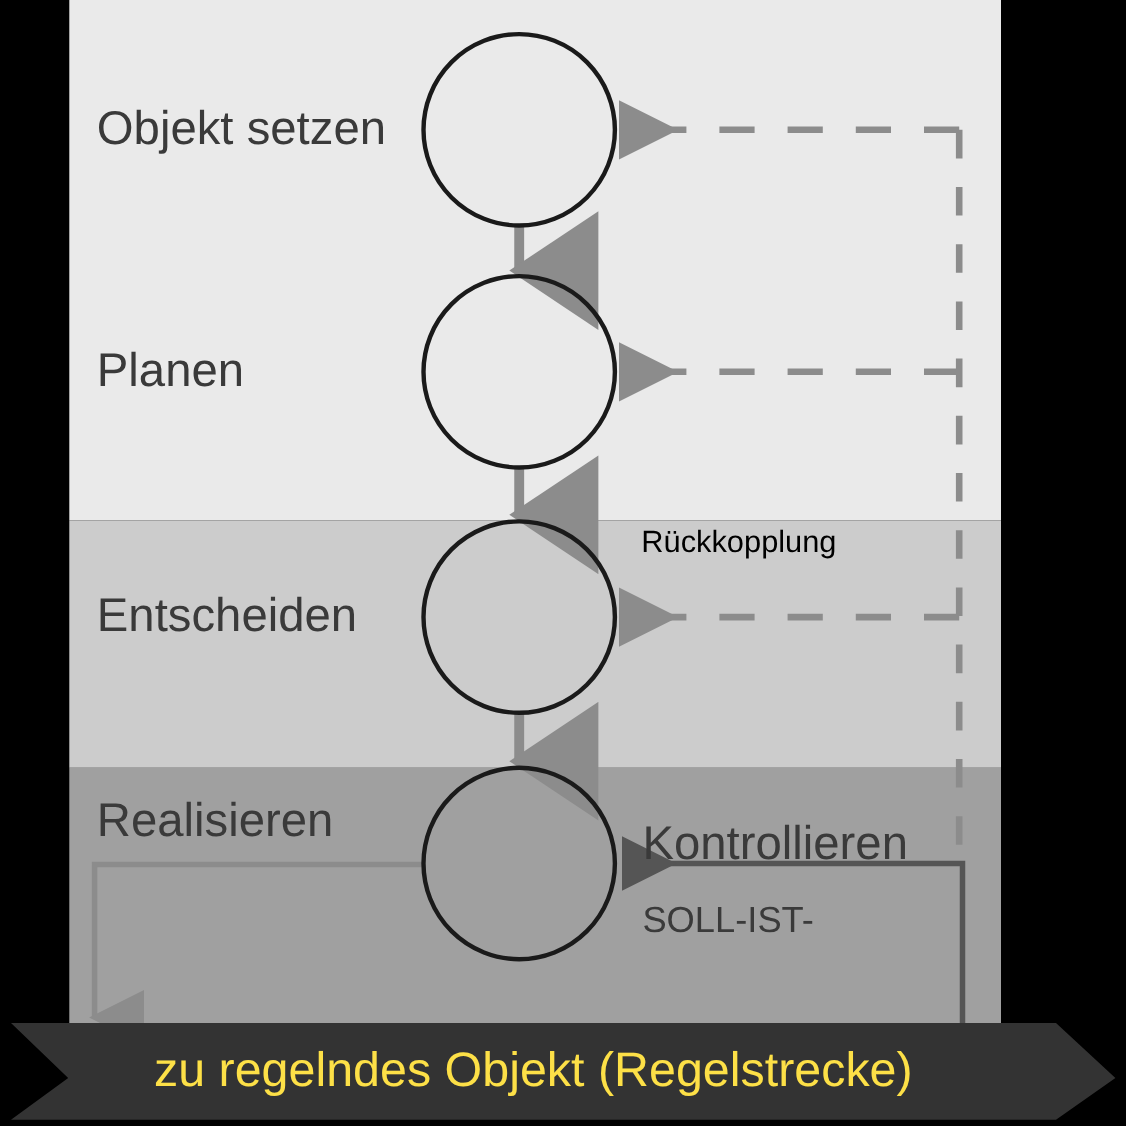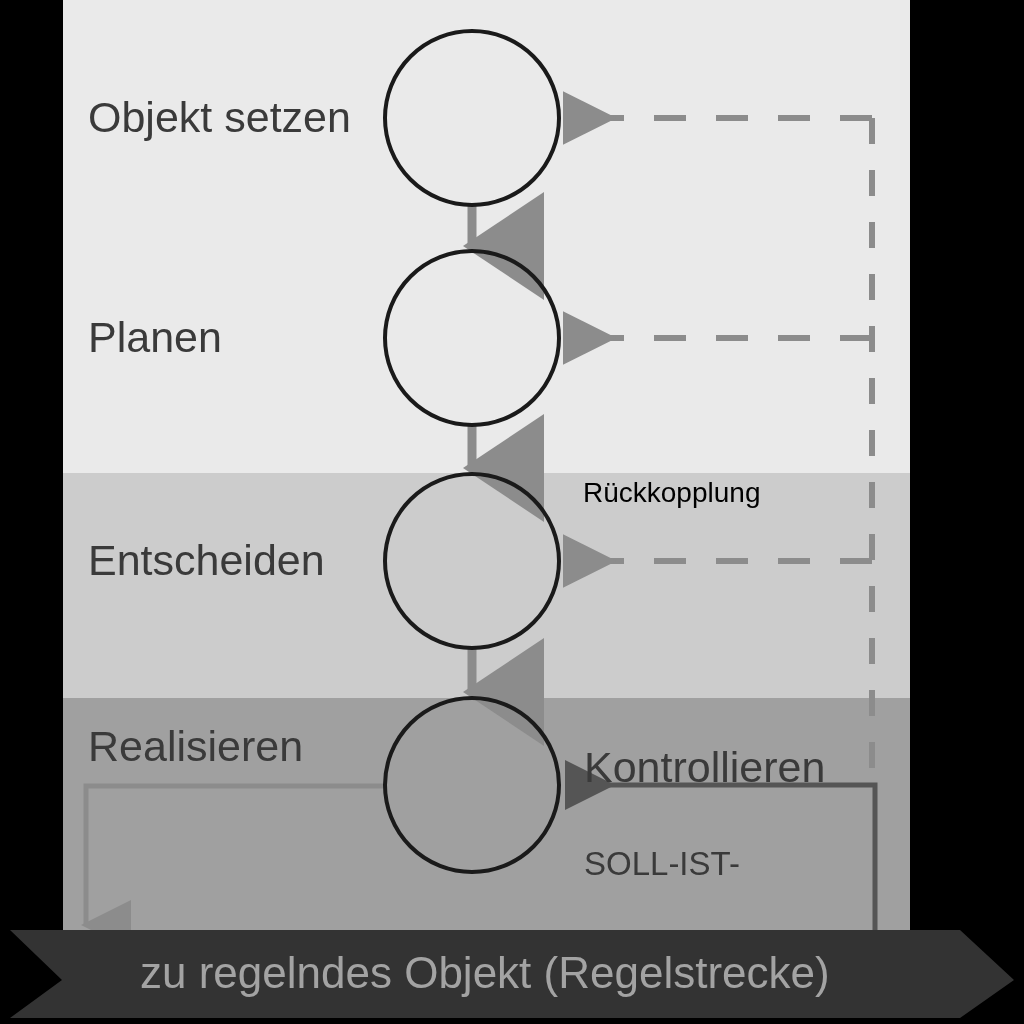--- a/index.html
+++ b/index.html
@@ -47,32 +47,32 @@
     color: #000000;
     font-size: 28px;
     line-height: 1.18;
     white-space: nowrap;
     font-weight: normal;
     font-family: "Liberation Sans", sans-serif;
     margin-top: 42px;
   }
   .banner-label {
     position: absolute;
-    color: #a3a3a3;
+    color: #fde047;
     font-size: 44px;
     line-height: 1;
     white-space: nowrap;
     font-family: "Liberation Sans", sans-serif;
   }
   .lbl-ziele  { left: 88px;  top: 96px;  }
   .lbl-planen { left: 88px;  top: 316px; }
   .lbl-entsch { left: 88px;  top: 539px; }
   .lbl-real   { left: 88px;  top: 725px; text-align: right; }
   .lbl-kontr  { left: 584px; top: 725px; margin-top: 21px; }
-  .lbl-soll   { left: 584px; top: 818px; margin-top: 28px; }
+  .lbl-soll   { left: 584px; top: 818px; }
   .lbl-feed   { left: 583px; top: 434px; }
   .lbl-banner { left: 140px; top: 951px; }
 </style>
 </head>
 <body>
 
 <div id="stage">
 
   <svg id="svg-root" viewBox="0 0 1024 1024">
     <defs>

